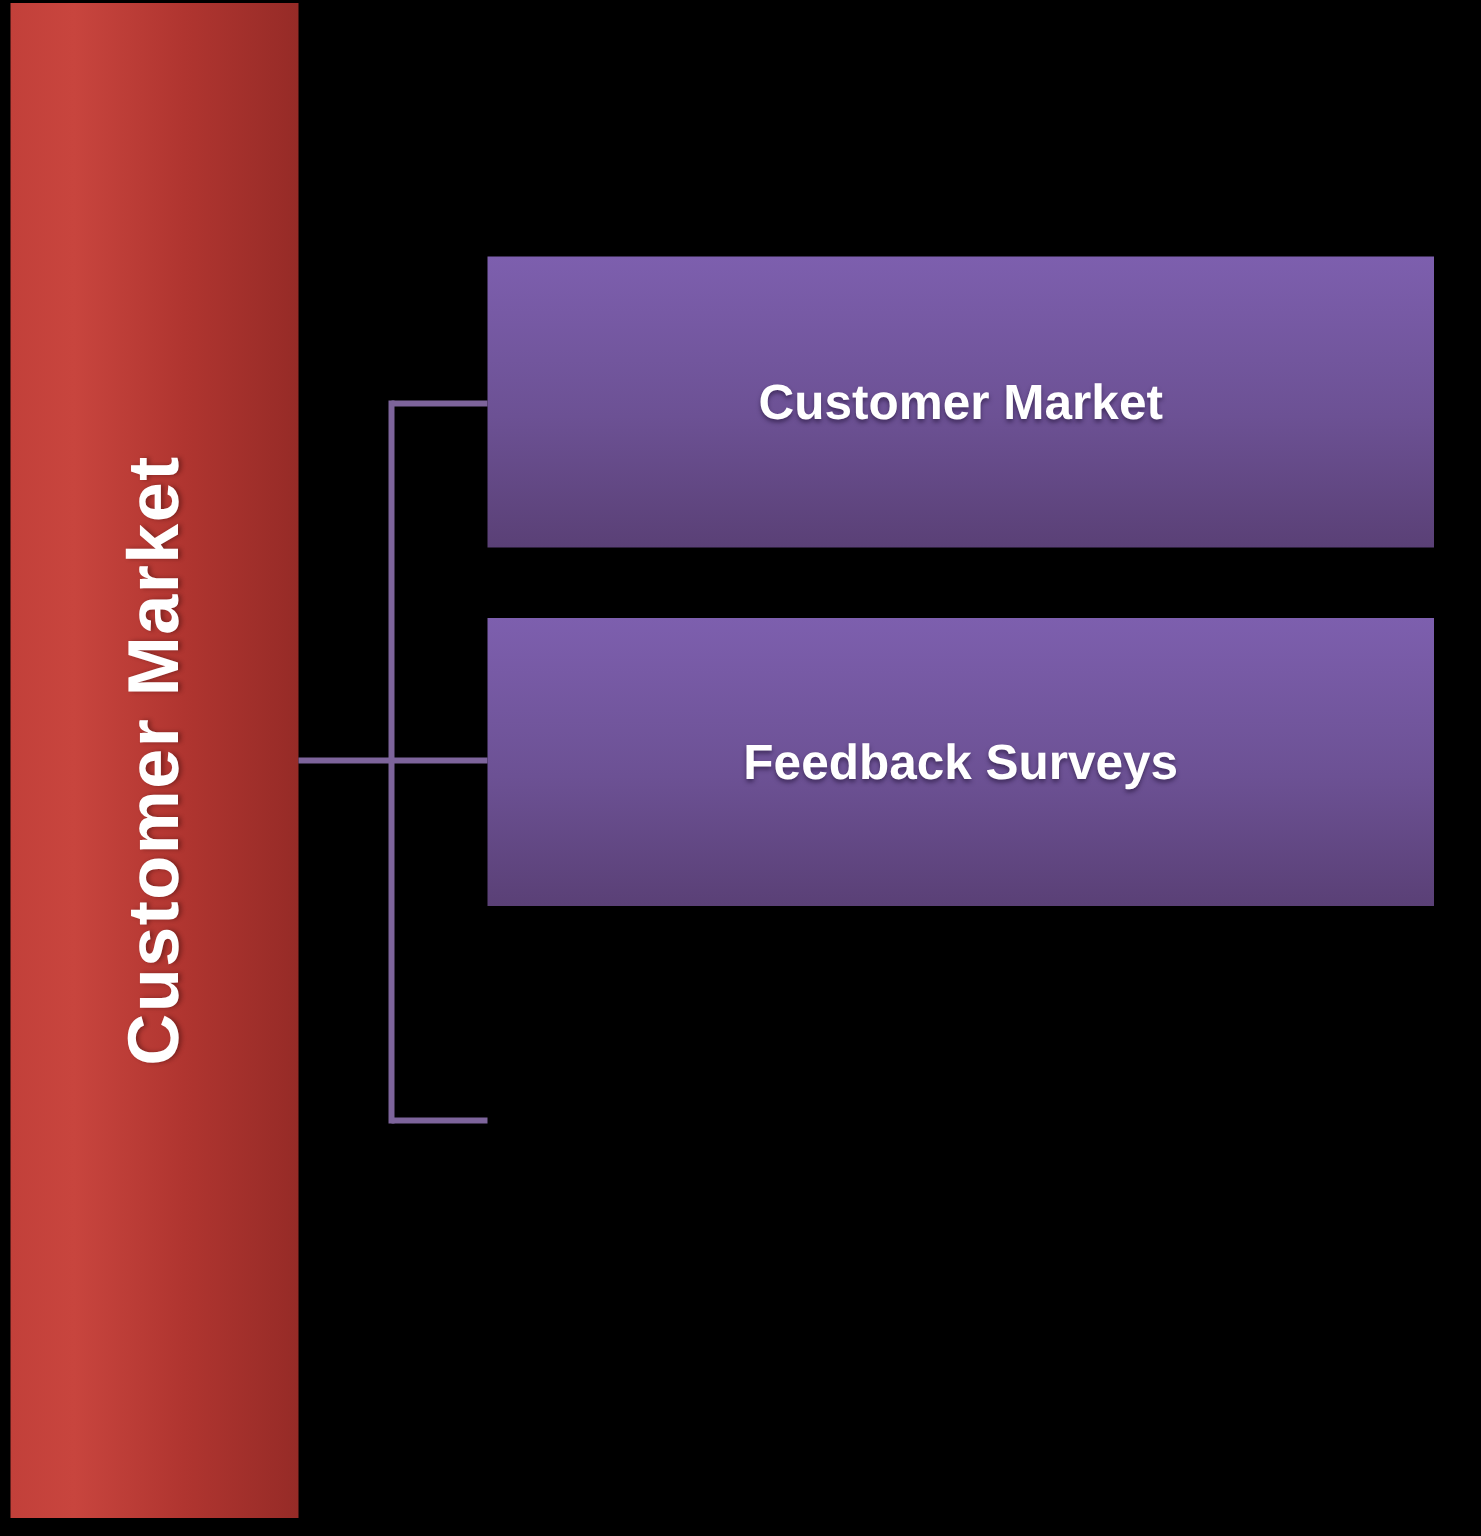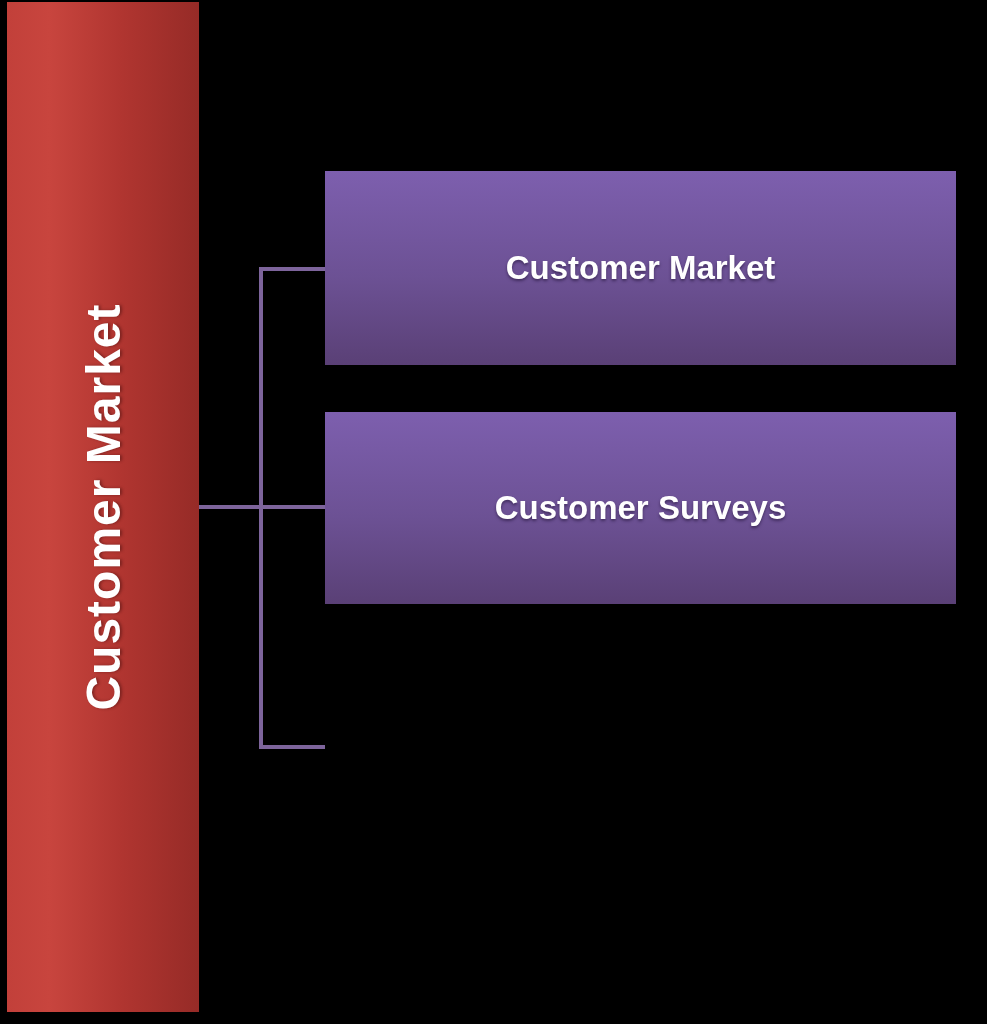--- a/index.html
+++ b/index.html
@@ -85,17 +85,17 @@
   <div class="connector conn-trunk"></div>
   <div class="connector conn-vertical"></div>
   <div class="connector conn-branch-1"></div>
   <div class="connector conn-branch-3"></div>
 
   <div class="child-box child-box-1">
     <div class="child-label">Customer Market</div>
   </div>
 
   <div class="child-box child-box-2">
-    <div class="child-label">Customer Surveys</div>
+    <div class="child-label">Feedback Surveys</div>
   </div>
 
 
 </div>
 
 </body></html>

